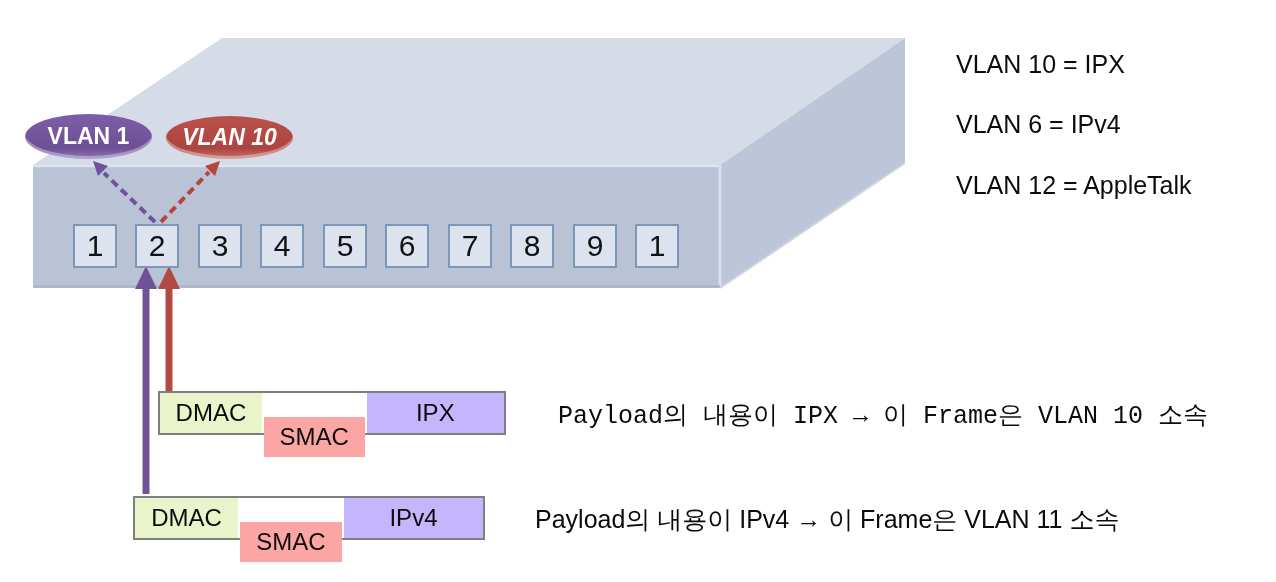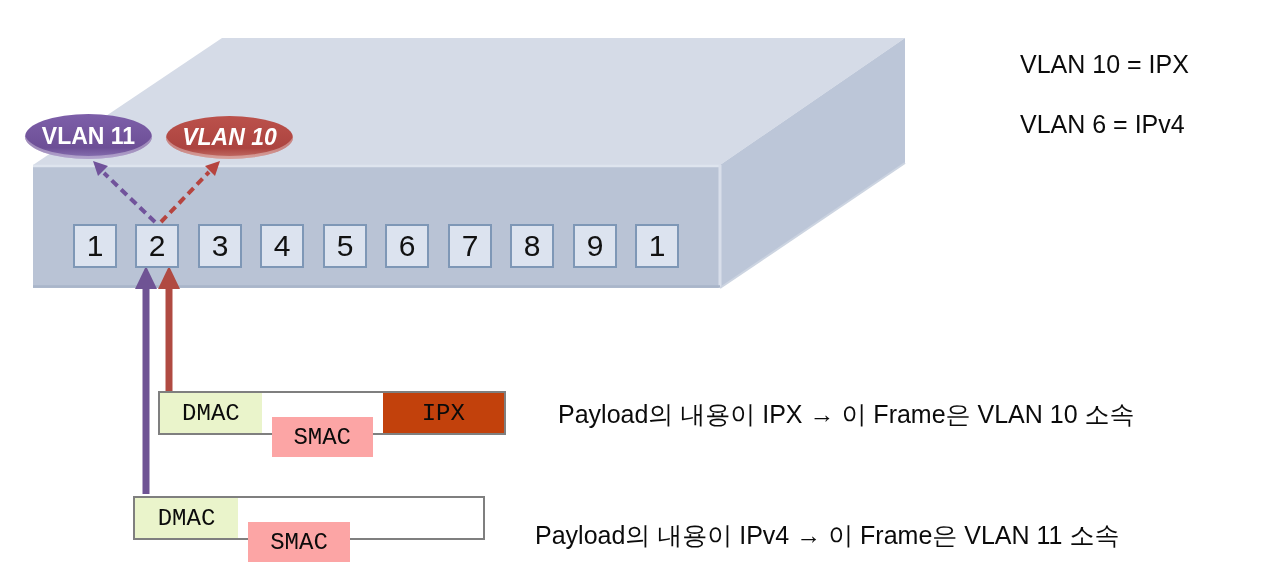--- a/index.html
+++ b/index.html
@@ -21,40 +21,40 @@
     display:flex;align-items:center;justify-content:center;
     color:#fff;font-weight:bold;font-size:23px;white-space:nowrap;
     box-shadow:inset 0 -3px 0 rgba(255,255,255,0.35);
   }
   .bubble.purple{left:25px;top:114px;width:127px;height:45px;
     background:linear-gradient(180deg,#7d5fa9 0%,#6d4f96 75%,#8a74b4 100%);}
   .bubble.red{left:166px;top:116px;width:127px;height:43px;
     background:linear-gradient(180deg,#bb514b 0%,#ac4440 75%,#c4726a 100%);font-style:italic;}
   
   .legend-item{
-    position:absolute;left:1020px;font-size:25px;white-space:nowrap;color:#0b0b0b;
+    position:absolute;left:956px;font-size:25px;white-space:nowrap;color:#0b0b0b;
   }
   
   .frame{
     position:absolute;height:40px;background:#ffffff;border:2px solid #7f7f7f;
-    display:flex;gap:10px;font-family:Liberation Mono, monospace;
+    display:flex;gap:2px;
   }
   .frame .cell{
     display:flex;align-items:center;justify-content:center;
     font-size:24px;color:#0b0b0b;height:100%;
   }
   .cell.dmac{background:#eaf4cb;flex:0 0 29.6%;}
   .cell.smac{background:#fca5a5;flex:0 0 29.3%;margin-top:24px;}
-  .cell.payload{background:#c2410c;flex:1 1 auto;}
+  .cell.payload{background:#c4b5fd;flex:1 1 auto;}
   .frame.ipx{left:158px;top:391px;width:344px;}
   .frame.ipv4{left:133px;top:496px;width:348px;}
   
   .caption{position:absolute;font-size:25px;white-space:nowrap;color:#0b0b0b;}
-  .caption.ipx{left:558px;top:398px;}
-  .caption.ipv4{left:535px;top:503px;margin-top:16px;}
+  .caption.ipx{left:558px;top:398px;font-family:Liberation Mono, monospace;}
+  .caption.ipv4{left:535px;top:503px;}
 </style>
 </head>
 <body>
 
 <div class="canvas">
 
   <svg class="layer" width="1276" height="582" viewBox="0 0 1276 582">
 
     <polygon points="33,165 222,38 905,38 720,165" fill="#d5dbe7"></polygon>
 
@@ -93,36 +93,38 @@
   <div class="port" style="left:198px">3</div>
   <div class="port" style="left:260px">4</div>
   <div class="port" style="left:323px">5</div>
   <div class="port" style="left:385px">6</div>
   <div class="port" style="left:448px">7</div>
   <div class="port" style="left:510px">8</div>
   <div class="port" style="left:573px">9</div>
   <div class="port" style="left:635px">1</div>
 
   <div class="bubble purple">
-    <span>VLAN 11</span>
+    <span>VLAN 1</span>
   </div>
   <div class="bubble red">
     <span>VLAN 10</span>
   </div>
 
   <div class="legend-item" style="top:50px">VLAN 10 = IPX</div>
   <div class="legend-item" style="top:110px">VLAN 6 = IPv4</div>
+  <div class="legend-item" style="top:171px">VLAN 12 = AppleTalk</div>
 
   <div class="frame ipx">
     <div class="cell dmac">DMAC</div>
     <div class="cell smac">SMAC</div>
     <div class="cell payload">IPX</div>
   </div>
 
   <div class="frame ipv4">
     <div class="cell dmac">DMAC</div>
     <div class="cell smac">SMAC</div>
+    <div class="cell payload">IPv4</div>
   </div>
 
   <div class="caption ipx">Payload의 내용이 IPX → 이 Frame은 VLAN 10 소속</div>
   <div class="caption ipv4">Payload의 내용이 IPv4 → 이 Frame은 VLAN 11 소속</div>
 
 </div>
 
 </body></html>

